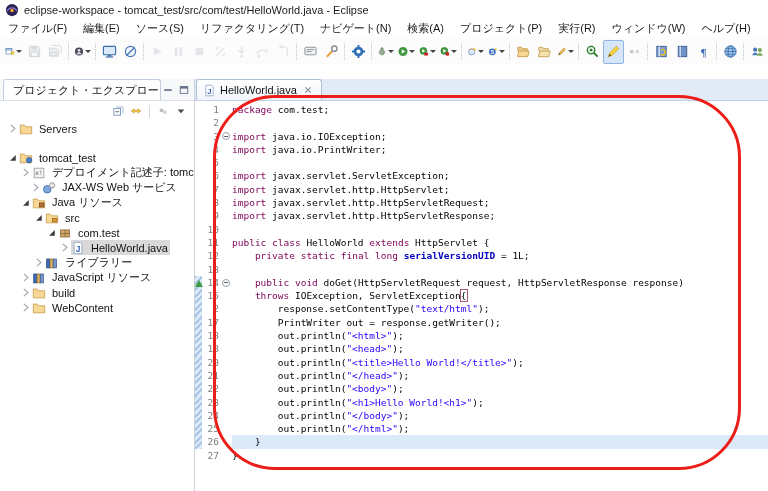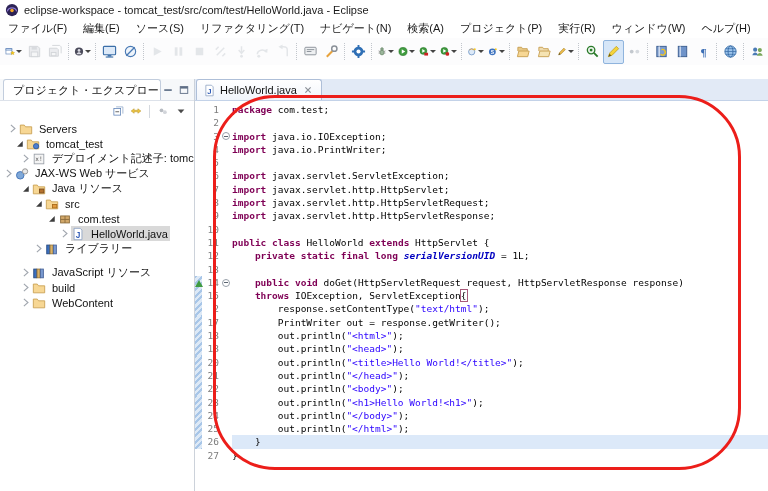--- a/index.html
+++ b/index.html
@@ -43,23 +43,23 @@
   .code{position:absolute;left:0;top:22px;right:0;bottom:0;background:#fff;padding-top:2px;overflow:hidden}
   .cl{display:flex;align-items:center;height:13.3px;font-family:"DejaVu Sans Mono","Liberation Mono",monospace;font-size:9.5px;line-height:13.3px}
   .cl .qd{width:7px;align-self:stretch;flex:none}
   .cl.qd-on .qd{background:repeating-linear-gradient(135deg,#a8c6e8 0 2px,#dde9f6 2px 4.5px)}
   .cl .ln{width:17px;text-align:right;color:#7d7d7d;flex:none}
   .cl .fold{width:13px;flex:none;display:flex;justify-content:center;align-items:center}
   .fold-dot{width:8px;height:8px;border:1px solid #98a0aa;border-radius:50%;box-sizing:border-box;position:relative;background:#fff}
   .fold-dot::after{content:"";position:absolute;left:1px;right:1px;top:2.4px;border-top:1px solid #5a6470}
   .cl .src{white-space:pre;flex:1;color:#000}
   .cl.current .src{background:#dce9f9}
-  .tk-kw{color:#7F0055;font-weight:bold}
+  .tk-kw{color:#7F0055;font-weight:normal}
   .tk-str{color:#2A00FF}
-  .tk-sf{color:#0000C0;font-weight:bold;font-style:italic}
+  .tk-sf{color:#0000C0;font-weight:bold;}
   .tk-br{outline:1px solid #a85a7a}
   .edit-marker{position:absolute;left:0;width:0;height:0;border-left:4px solid transparent;border-right:4px solid transparent;border-bottom:7px solid #3f9b42}
   
   .annotation-oval{position:absolute;left:213px;top:95px;width:528px;height:375px;border:3px solid #ec1e1a;border-radius:62px;pointer-events:none;z-index:50;box-sizing:border-box}
 </style>
 </head>
 <body>
 
 <div class="titlebar">
   <span class="icon14">
@@ -449,21 +449,21 @@
           </span>
           <span class="selwrap">
             <span class="trow-ic">
               <svg viewBox="0 0 16 16">
                 <path d="M1.5 13.5v-10h4.5l1.5 2h7v8z" fill="#f7d794" stroke="#c9a052"></path>
               </svg>
             </span>
             <span class="tlabel">Servers</span>
           </span>
         </div>
-        <div class="tree-row" style="padding-left: 13px;">
+        <div class="tree-row" style="padding-left: 6px; margin-top: 14px;">
           <span class="chev">
             <svg viewBox="0 0 16 16">
               <path d="M12 5v7H5z" fill="#3c3c3c"></path>
             </svg>
           </span>
           <span class="selwrap">
             <span class="trow-ic">
               <svg viewBox="0 0 16 16">
                 <path d="M1.5 13.5v-10h4.5l1.5 2h7v8z" fill="#f7d794" stroke="#c9a052"></path>
                 <circle cx="11.5" cy="10.5" r="3" fill="#4e7fd0" stroke="#2d5a9e"></circle>
@@ -481,21 +481,21 @@
           <span class="selwrap">
             <span class="trow-ic">
               <svg viewBox="0 0 16 16">
                 <rect x="2.5" y="2.5" width="11" height="11" fill="#f4f4f4" stroke="#9aa0a8"></rect>
                 <text x="8" y="10.5" font-size="7" text-anchor="middle" fill="#555" font-family="monospace">x!</text>
               </svg>
             </span>
             <span class="tlabel">デプロイメント記述子: tomcat_test</span>
           </span>
         </div>
-        <div class="tree-row" style="padding-left: 2px;">
+        <div class="tree-row" style="padding-left: 29px;">
           <span class="chev">
             <svg viewBox="0 0 16 16">
               <path d="M6 3.5l5 4.5-5 4.5" fill="none" stroke="#a0a6ae" stroke-width="1.4"></path>
             </svg>
           </span>
           <span class="selwrap">
             <span class="trow-ic">
               <svg viewBox="0 0 16 16">
                 <circle cx="6" cy="9.5" r="4.3" fill="#7fa8d8" stroke="#3c6eb5"></circle>
                 <circle cx="11.5" cy="5" r="3" fill="#e8e8e8" stroke="#8a8a8a"></circle>
@@ -578,21 +578,21 @@
             <span class="trow-ic">
               <svg viewBox="0 0 16 16">
                 <rect x="2" y="3.5" width="3.4" height="10" fill="#3a6fbf" stroke="#24487e"></rect>
                 <rect x="5.8" y="3.5" width="3.4" height="10" fill="#d9b26a" stroke="#97773d"></rect>
                 <rect x="9.6" y="3.5" width="3.4" height="10" fill="#7a9ad0" stroke="#47639a"></rect>
               </svg>
             </span>
             <span class="tlabel">ライブラリー</span>
           </span>
         </div>
-        <div class="tree-row" style="padding-left: 19px; margin-top: 9px;">
+        <div class="tree-row" style="padding-left: 19px;">
           <span class="chev">
             <svg viewBox="0 0 16 16">
               <path d="M6 3.5l5 4.5-5 4.5" fill="none" stroke="#a0a6ae" stroke-width="1.4"></path>
             </svg>
           </span>
           <span class="selwrap">
             <span class="trow-ic">
               <svg viewBox="0 0 16 16">
                 <rect x="2" y="3.5" width="3.4" height="10" fill="#3a6fbf" stroke="#24487e"></rect>
                 <rect x="5.8" y="3.5" width="3.4" height="10" fill="#d9b26a" stroke="#97773d"></rect>

